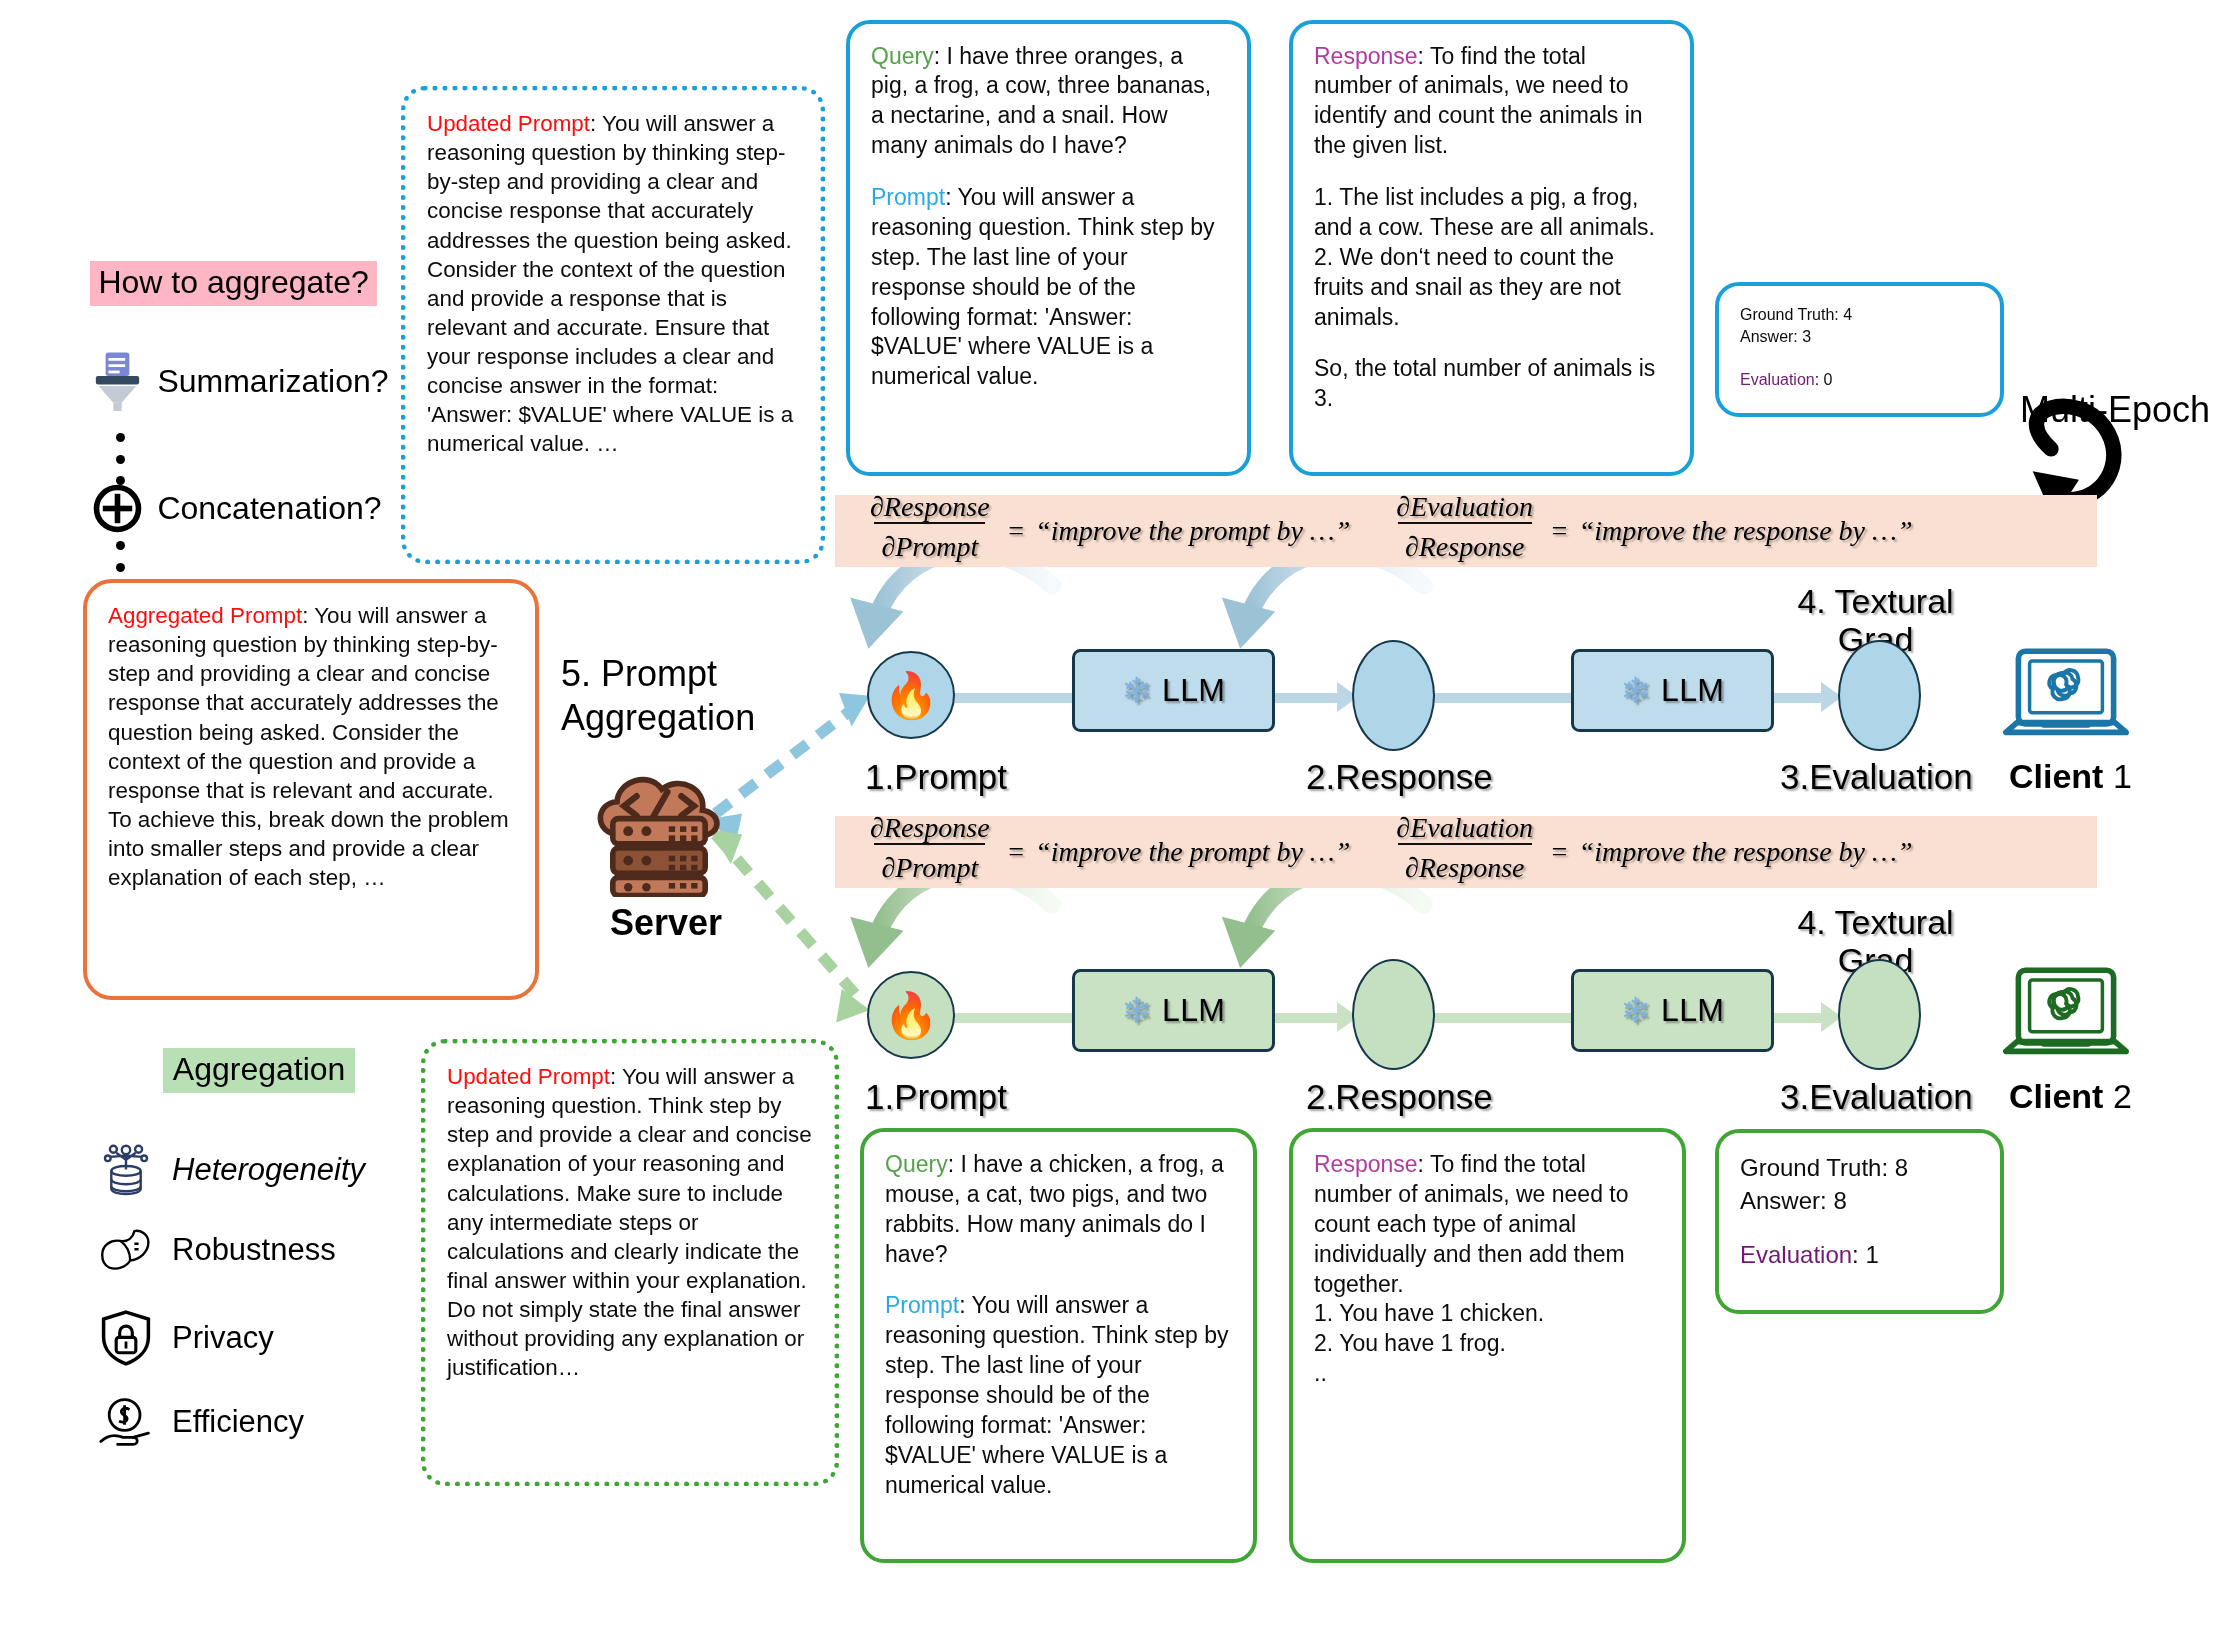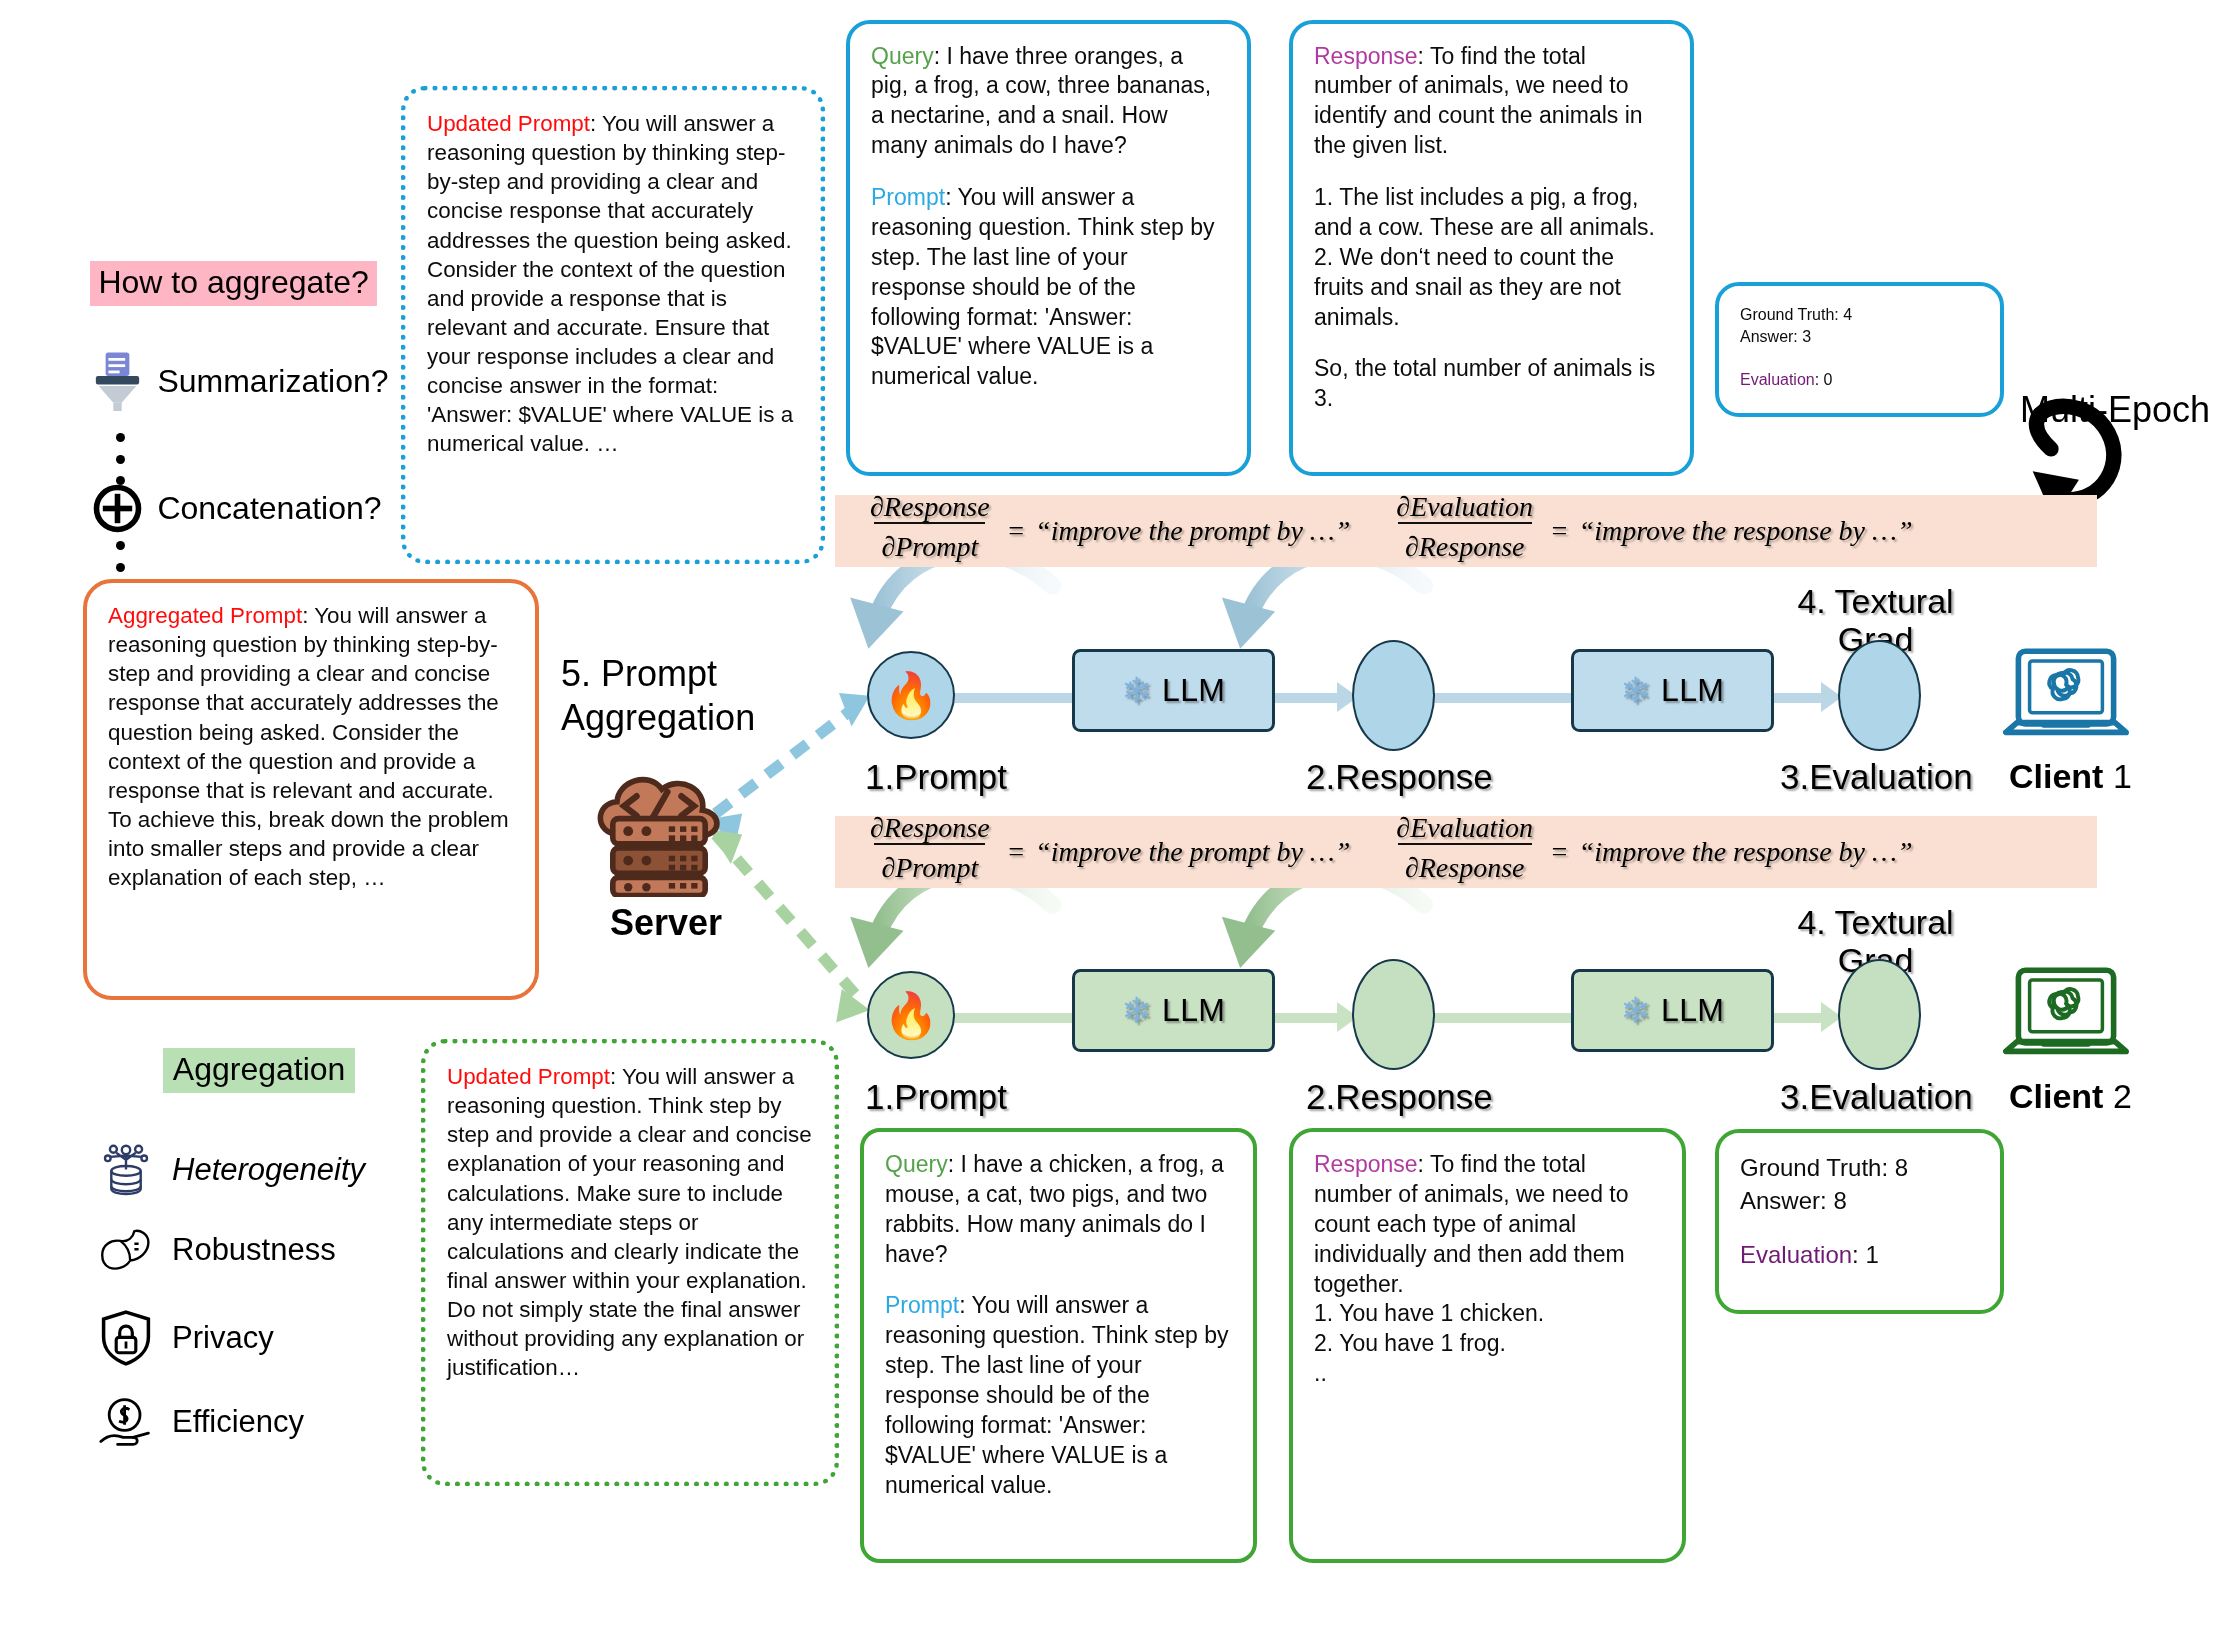--- a/index.html
+++ b/index.html
@@ -443,21 +443,21 @@
 </div>
 
 <div class="abs stage-lbl" style="left:865px;top:1077px;">1.Prompt</div>
 <div class="abs stage-lbl" style="left:1306px;top:1077px;">2.Response</div>
 <div class="abs stage-lbl" style="left:1780px;top:1077px;">3.Evaluation</div>
 <div class="abs client-lbl" style="left:2009px;top:1077px;">
   <b>Client</b>
   <span>2</span>
 </div>
 
-<div class="abs tbox green" style="left:860px;top:1128px;width:397px;height:435px;font-size:23px;border-radius:20px;">
+<div class="abs tbox green" style="left:860px;top:1128px;width:397px;height:435px;font-size:23px;">
   <span class="lbl-query">Query</span><span>: </span><span>I have a chicken, a frog, a mouse, a cat, two pigs, and two rabbits. How many animals do I have?</span>
   <span class="sp"></span>
   <span class="lbl-prompt">Prompt</span><span>: </span><span>You will answer a reasoning question. Think step by step. The last line of your response should be of the following format: 'Answer: $VALUE' where VALUE is a numerical value.</span>
 </div>
 
 <div class="abs tbox green" style="left:1289px;top:1128px;width:397px;height:435px;font-size:23px;">
   <span class="lbl-resp">Response</span><span>: </span><span>To find the total number of animals, we need to count each type of animal individually and then add them together.</span>
   <div style="white-space:pre-line;">1. You have 1 chicken.
 2. You have 1 frog.</div>
   <div>..</div>

